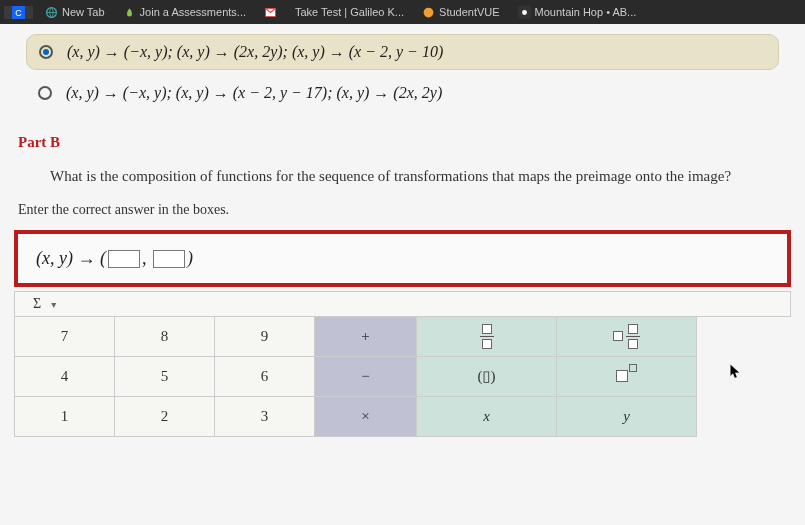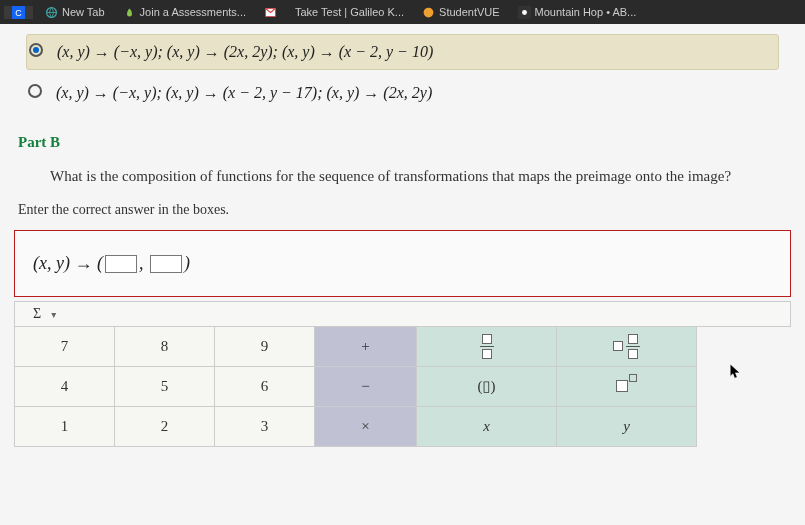--- a/index.html
+++ b/index.html
@@ -30,24 +30,25 @@
   padding: 0 8px;
   white-space: nowrap;
   cursor: pointer;
 }
 .tab .ico { display: inline-flex; width: 13px; height: 13px; }
 .tab.active { background: #3a3a3a; }
 .content { padding: 0; }
 .radio-group { padding: 10px 26px 8px 26px; }
 .radio-row {
   display: flex;
+  align-items: center;
   gap: 14px;
-  padding: 8px 2px;
+  padding: 8px 12px;
   margin-bottom: 6px;
-  border-radius: 3px;
+  border-radius: 10px;
 }
 .radio-row.selected {
   background: #e8e2c8;
   border: 1px solid #d6cfae;
 }
 .radio {
   width: 14px; height: 14px;
   border: 2px solid #555;
   border-radius: 50%;
   display: inline-flex;
@@ -67,28 +68,28 @@
   font-style: italic;
   color: #222;
 }
 .partb {
   padding: 10px 18px 4px 18px;
 }
 .partb-h {
   font-weight: bold;
   font-size: 15px;
   margin-bottom: 14px;
-  color: #15803d;
+  color: #b91c1c;
 }
 .q { font-size: 15px; margin-bottom: 14px; color: #333; line-height: 1.5; margin-left: 32px; }
 .inst { font-size: 14px; margin-bottom: 8px; color: #333; }
 .answerbox {
-  border: 1px solid #b91c1c;
+  border: 4px solid #b91c1c;
   background: #fafafa;
-  padding: 22px 18px;
+  padding: 14px 18px;
   margin: 0 14px 4px 14px;
 }
 .answerbox .math { font-size: 18px; }
 .ph {
   display: inline-block;
   width: 32px; height: 18px;
   border: 1px solid #777;
   background: #fff;
   vertical-align: middle;
   margin: 0 2px;

